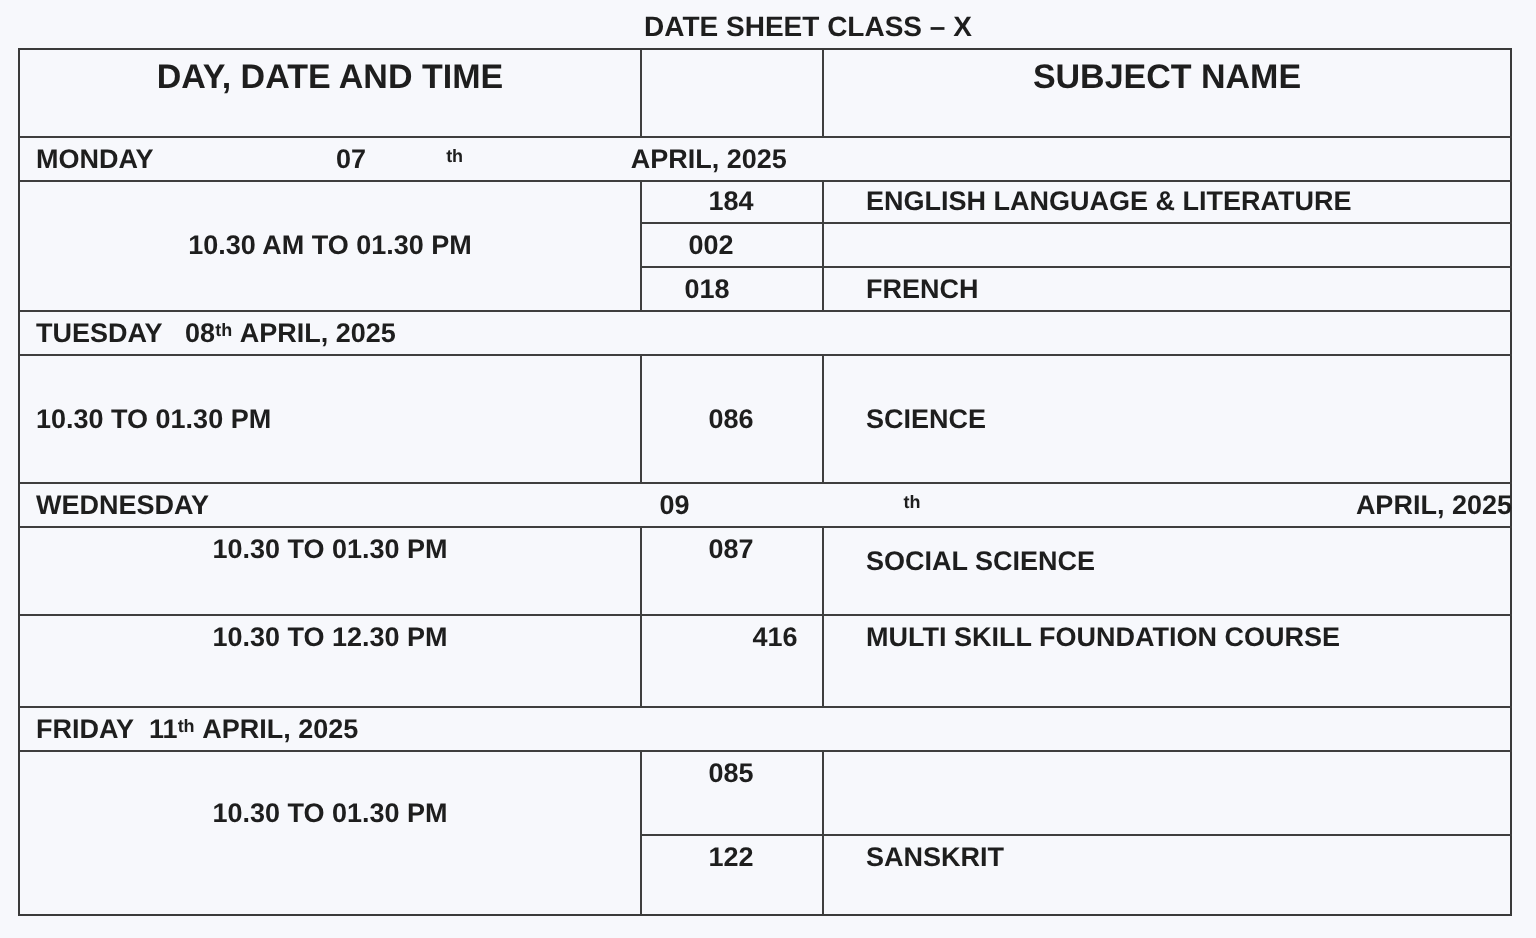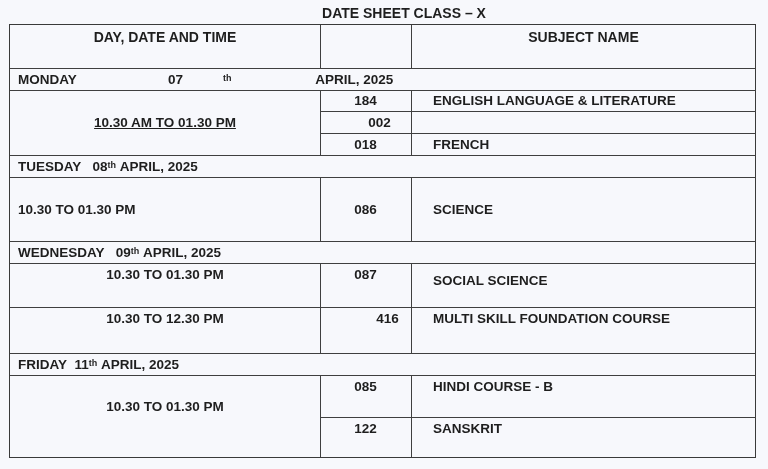--- a/index.html
+++ b/index.html
@@ -50,75 +50,74 @@
     }
     .vline {
       position: absolute;
       width: 0;
       border-left: 1.3px solid #3f3f3f;
     }
     .center { justify-content: center; text-align: center; }
     .left { justify-content: flex-start; padding-left: 22px; }
     .top { align-items: flex-start; padding-top: 4px; }
     sup { font-size: 9px; line-height: 0; position: relative; top: -1px; }
-    .hdr { font-size: 14px; }
+    .hdr { font-size: 17px; }
     .hdr.two { flex-direction: column; line-height: 21px; }
   </style>
 </head>
 <body>
 
 <div class="title">DATE SHEET CLASS – X</div>
 
 <div class="sheet">
 
   <div class="cell center top hdr" style="left:0;top:0;width:310px;height:43px;">DAY, DATE AND TIME</div>
   <div class="cell center top hdr" style="left:401px;top:0;width:345px;height:43px;">SUBJECT NAME</div>
 
   <div class="cell left" style="left:0;top:43px;width:746px;height:22px;padding-left:8px;gap:40px;">
     <span>MONDAY</span>&nbsp;&nbsp;&nbsp;
     <span>07</span><sup>th</sup>&nbsp;
     <span>APRIL, 2025</span>
   </div>
-  <div class="cell center" style="left:0;top:65px;width:310px;height:65px;text-decoration:underline;">10.30 AM TO 01.30 PM</div>
+  <div class="cell center" style="left:0;top:65px;width:310px;height:65px;">10.30 AM TO 01.30 PM</div>
   <div class="cell center" style="left:310px;top:65px;width:91px;height:21px;">184</div>
   <div class="cell left" style="left:401px;top:65px;width:345px;height:21px;">ENGLISH LANGUAGE &amp; LITERATURE</div>
-  <div class="cell center" style="left:324px;top:86px;width:91px;height:22px;">002</div>
-  <div class="cell center" style="left:310px;top:108px;width:91px;height:22px;">018</div>
+  <div class="cell center" style="left:300px;top:86px;width:91px;height:22px;">002</div>
+  <div class="cell center" style="left:298px;top:108px;width:91px;height:22px;">018</div>
   <div class="cell left" style="left:401px;top:108px;width:345px;height:22px;">FRENCH</div>
 
   <div class="cell left" style="left:0;top:130px;width:746px;height:22px;padding-left:8px;">
     <span>TUESDAY</span>&nbsp;&nbsp;&nbsp;
     <span>08</span><sup>th</sup>&nbsp;
     <span>APRIL, 2025</span>
   </div>
   <div class="cell left" style="left:0;top:152px;width:310px;height:64px;padding-left:8px;">10.30 TO 01.30 PM</div>
   <div class="cell center" style="left:310px;top:152px;width:91px;height:64px;">086</div>
   <div class="cell left" style="left:401px;top:152px;width:345px;height:64px;">SCIENCE</div>
 
-  <div class="cell left" style="left:0;top:216px;width:746px;height:22px;padding-left:8px;">
+  <div class="cell left" style="left:0;top:216px;width:746px;height:22px;padding-left:8px;justify-content:space-between;">
     <span>WEDNESDAY</span>&nbsp;&nbsp;&nbsp;
     <span>09</span><sup>th</sup>&nbsp;
     <span>APRIL, 2025</span>
   </div>
   <div class="cell center top" style="left:0;top:238px;width:310px;height:44px;">10.30 TO 01.30 PM</div>
   <div class="cell center top" style="left:310px;top:238px;width:91px;height:44px;">087</div>
   <div class="cell left top" style="left:401px;top:244px;width:345px;height:44px;">SOCIAL SCIENCE</div>
 
   <div class="cell center top" style="left:0;top:282px;width:310px;height:46px;">10.30 TO 12.30 PM</div>
   <div class="cell center top" style="left:310px;top:282px;width:91px;height:46px;padding-left:44px;">416</div>
   <div class="cell left top" style="left:401px;top:282px;width:345px;height:46px;text-align:center;">MULTI SKILL FOUNDATION COURSE</div>
 
   <div class="cell left" style="left:0;top:328px;width:746px;height:22px;padding-left:8px;">
     <span>FRIDAY</span>&nbsp;&nbsp;
     <span>11</span><sup>th</sup>&nbsp;
     <span>APRIL, 2025</span>
   </div>
   <div class="cell center" style="left:0;top:350px;width:310px;height:66px;padding-bottom:4px;">10.30 TO 01.30 PM</div>
   <div class="cell center top" style="left:310px;top:350px;width:91px;height:42px;">085</div>
-  <div class="cell left top" style="left:401px;top:350px;width:345px;height:42px;">HINDI COURSE - B</div>
   <div class="cell center top" style="left:310px;top:392px;width:91px;height:40px;">122</div>
   <div class="cell left top" style="left:401px;top:392px;width:345px;height:40px;">SANSKRIT</div>
 
   <div class="hline" style="left:0;top:43px;width:746px;"></div>
   <div class="hline" style="left:0;top:65px;width:746px;"></div>
   <div class="hline" style="left:0;top:130px;width:746px;"></div>
   <div class="hline" style="left:0;top:152px;width:746px;"></div>
   <div class="hline" style="left:0;top:216px;width:746px;"></div>
   <div class="hline" style="left:0;top:238px;width:746px;"></div>
   <div class="hline" style="left:0;top:282px;width:746px;"></div>

